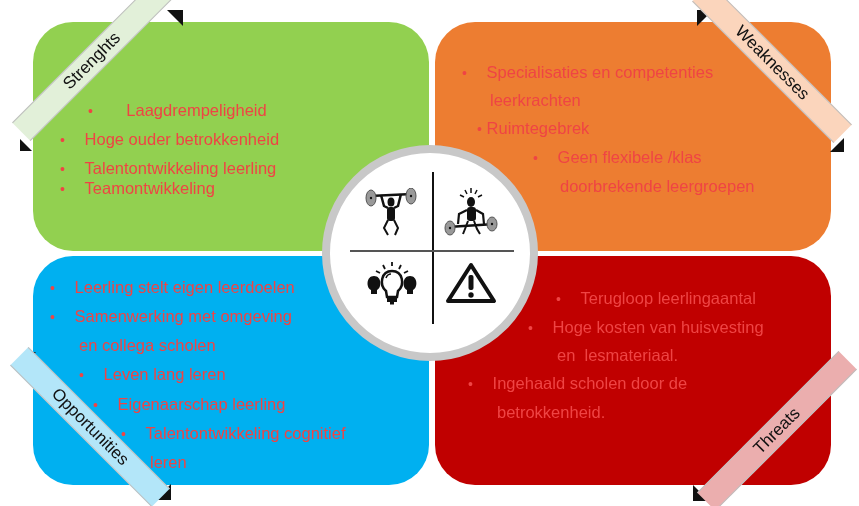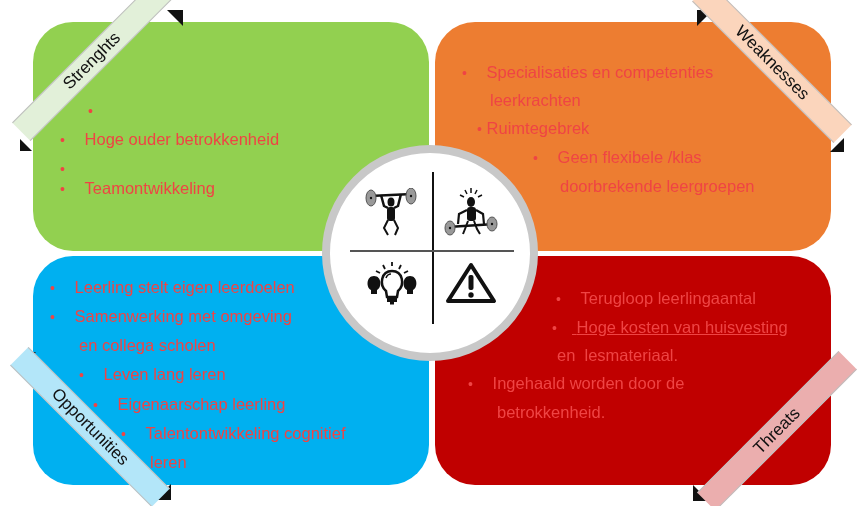--- a/index.html
+++ b/index.html
@@ -34,43 +34,43 @@
   .icon { position:absolute; }
 </style>
 </head>
 <body>
 
 <div class="box" id="box-s"></div>
 <div class="box" id="box-w"></div>
 <div class="box" id="box-o"></div>
 <div class="box" id="box-t"></div>
 
-<div class="item" style="left:88px;top:96px;"><span class="b"></span>&nbsp;&nbsp;&nbsp;&nbsp;</div>
+<div class="item" style="left:88px;top:96px;"><span class="b"></span>&nbsp;&nbsp;&nbsp;&nbsp;<span>Laagdrempeligheid</span></div>
 <div class="item" style="left:60px;top:125px;"><span class="b"></span>&nbsp;<span>Hoge ouder betrokkenheid</span></div>
-<div class="item" style="left:60px;top:154px;"><span class="b"></span>&nbsp;</div>
+<div class="item" style="left:60px;top:154px;"><span class="b"></span>&nbsp;<span>Talentontwikkeling leerling</span></div>
 <div class="item" style="left:60px;top:174px;"><span class="b"></span>&nbsp;<span>Teamontwikkeling</span></div>
 
 <div class="item" style="left:462px;top:58px;"><span class="b"></span>&nbsp;<span>Specialisaties en competenties</span></div>
 <div class="item" style="left:490px;top:86px;"><span>leerkrachten</span></div>
 <div class="item" style="left:462px;top:114px;text-align:right;"><span class="b"></span>&nbsp;<span>Ruimtegebrek</span></div>
 <div class="item" style="left:533px;top:143px;"><span class="b"></span>&nbsp;<span>Geen flexibele /klas</span></div>
 <div class="item" style="left:560px;top:172px;"><span>doorbrekende leergroepen</span></div>
 
 <div class="item" style="left:50px;top:273px;"><span class="b"></span>&nbsp;<span>Leerling stelt eigen leerdoelen</span></div>
 <div class="item" style="left:50px;top:302px;"><span class="b"></span>&nbsp;<span>Samenwerking met omgeving</span></div>
 <div class="item" style="left:79px;top:331px;"><span>en collega scholen</span></div>
 <div class="item" style="left:79px;top:360px;"><span class="b"></span>&nbsp;<span>Leven lang leren</span></div>
 <div class="item" style="left:93px;top:390px;"><span class="b"></span>&nbsp;<span>Eigenaarschap leerling</span></div>
 <div class="item" style="left:121px;top:419px;"><span class="b"></span>&nbsp;<span>Talentontwikkeling cognitief</span></div>
 <div class="item" style="left:150px;top:448px;"><span>leren</span></div>
 
 <div class="item" style="left:556px;top:284px;"><span class="b"></span>&nbsp;<span>Terugloop leerlingaantal</span></div>
-<div class="item" style="left:552px;top:313px;text-decoration:underline;"><span class="b"></span>&nbsp;<span>Hoge kosten van huisvesting</span></div>
+<div class="item" style="left:528px;top:313px;"><span class="b"></span>&nbsp;<span>Hoge kosten van huisvesting</span></div>
 <div class="item" style="left:557px;top:341px;white-space:pre;"><span>en  lesmateriaal.</span></div>
-<div class="item" style="left:468px;top:369px;"><span class="b"></span>&nbsp;<span>Ingehaald worden door de</span></div>
+<div class="item" style="left:468px;top:369px;"><span class="b"></span>&nbsp;<span>Ingehaald scholen door de</span></div>
 <div class="item" style="left:497px;top:398px;"><span>betrokkenheid.</span></div>
 
 <div class="tri" style="left:167px;top:10px;border-left:16px solid transparent;border-top:16px solid #111;"></div>
 <div class="tri" style="left:20px;top:139px;border-right:12px solid transparent;border-bottom:12px solid #111;"></div>
 <div class="tri" style="left:697px;top:10px;border-right:16px solid transparent;border-top:16px solid #111;"></div>
 <div class="tri" style="left:830px;top:138px;border-left:14px solid transparent;border-bottom:14px solid #111;"></div>
 <div class="tri" style="left:24px;top:352px;border-right:12px solid transparent;border-top:12px solid #111;"></div>
 <div class="tri" style="left:155px;top:484px;border-left:16px solid transparent;border-bottom:16px solid #111;"></div>
 <div class="tri" style="left:829px;top:367px;border-left:14px solid transparent;border-top:14px solid #111;"></div>
 <div class="tri" style="left:693px;top:485px;border-right:16px solid transparent;border-bottom:16px solid #111;"></div>

